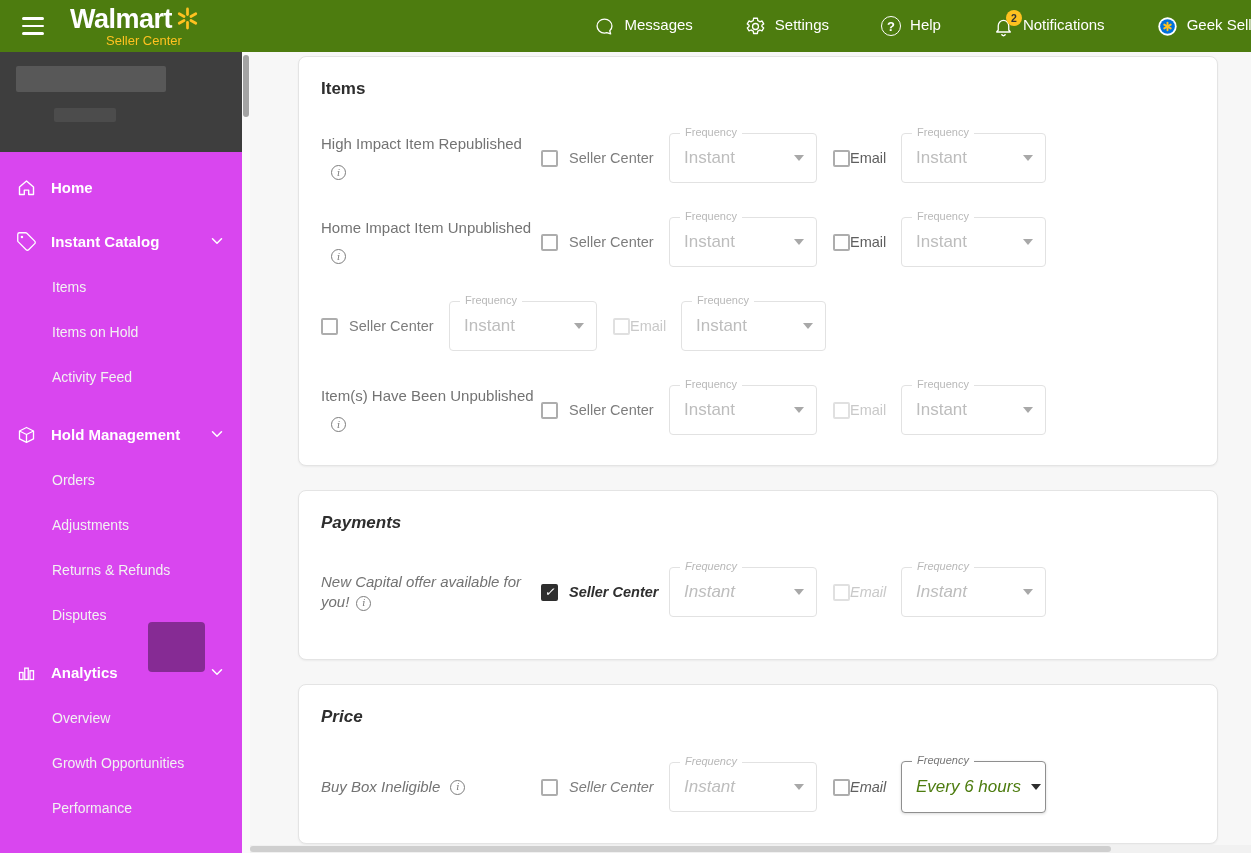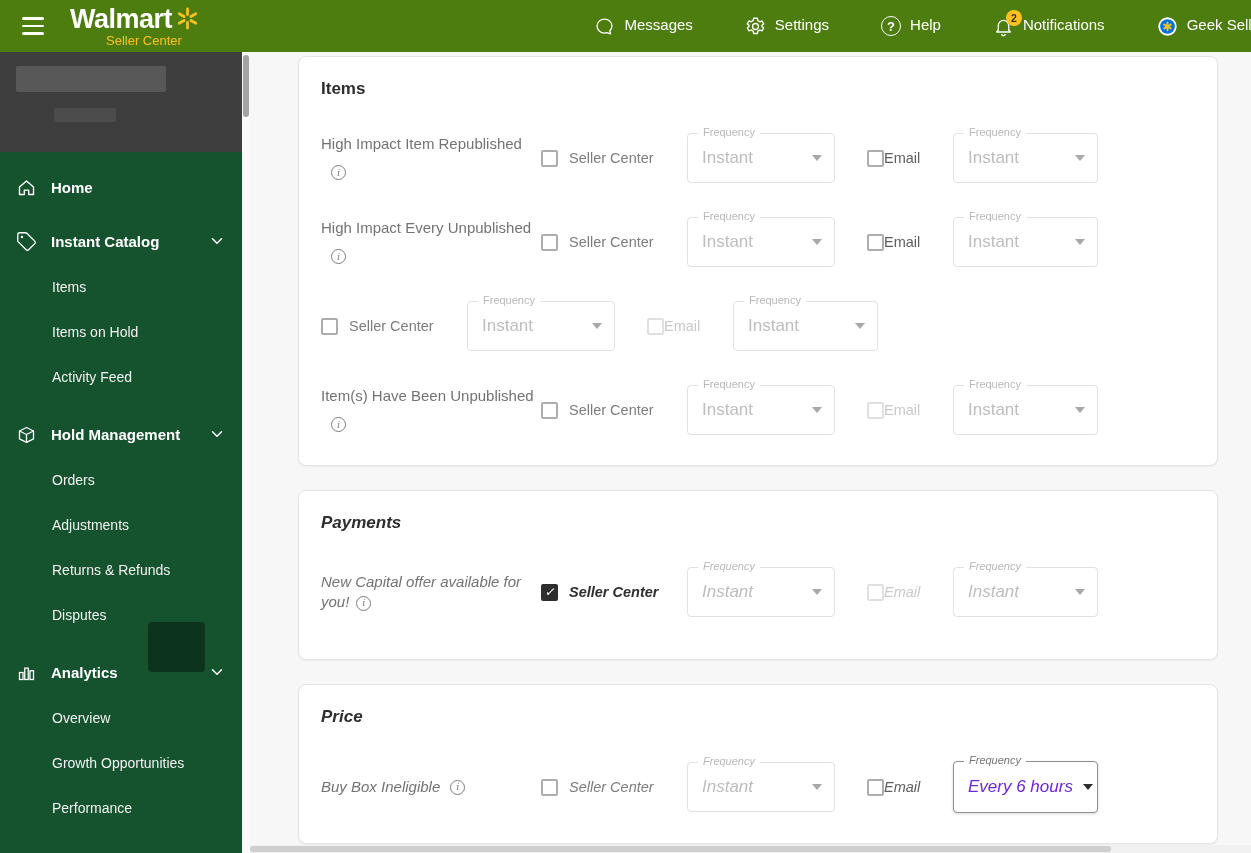--- a/index.html
+++ b/index.html
@@ -27,21 +27,21 @@
   .help-circle { width:20px; height:20px; border:1.7px solid #fff; border-radius:50%; display:flex; align-items:center; justify-content:center; font-size:13px; font-weight:bold; flex:none; }
   .help-circle::before { content:"?"; }
   .bell-wrap { position:relative; display:inline-flex; flex:none; }
   .badge {
     position:absolute; top:-6px; right:-8px; background:#ffc220; color:#333;
     font-size:10.5px; font-weight:bold; min-width:16px; height:16px; border-radius:50%;
     display:flex; align-items:center; justify-content:center; padding:0 3px;
   }
 
   
-  .sidebar { position:absolute; top:52px; left:0; width:242px; bottom:0; background:#14532d; color:#fff; overflow:hidden; }
+  .sidebar { position:absolute; top:52px; left:0; width:242px; bottom:0; background:#d946ef; color:#fff; overflow:hidden; }
   .redacted-block { height:100px; background:#3e3e3e; padding:14px 0 0 16px; }
   .redact-bar { border-radius:2px; }
   .redact-bar.r1 { width:150px; height:26px; background:#585858; }
   .redact-bar.r2 { width:62px; height:14px; background:#4c4c4c; margin:16px 0 0 38px; }
   .side-item { cursor:pointer; }
   .side-item.top { display:flex; align-items:center; gap:14px; padding:0 16px; height:38px; margin-top:16px; font-weight:bold; font-size:15px; }
   .side-section { margin-top:16px; }
   .sicon { width:21px; height:21px; flex:none; }
   .chev { width:18px; height:18px; margin-left:auto; flex:none; }
   .side-children { margin-top:4px; }
@@ -69,45 +69,44 @@
     display:inline-flex; align-items:center; justify-content:center;
     width:15px; height:15px; border:1px solid #7d7d7d; border-radius:50%;
     color:#7d7d7d; font-size:10px; font-style:italic; font-family:"DejaVu Serif", serif;
     flex:none; cursor:pointer; vertical-align:middle;
   }
   .info-icon::before { content:"i"; }
   .info-inline { margin-left:7px; }
 
   .check-group { display:flex; align-items:center; cursor:pointer; }
   .sc-group { width:128px; flex:none; gap:11px; }
-  .email-group { width:68px; flex:none; margin-left:32px; gap:0; }
+  .email-group { width:68px; flex:none; margin-left:16px; gap:0; }
   .checkbox { width:17px; height:17px; border:2px solid #adadad; border-radius:2px; background:#fff; flex:none; display:flex; align-items:center; justify-content:center; }
   .checkbox.checked { background:#2e2e2e; border-color:#2e2e2e; color:#fff; font-size:12px; }
   .checkbox.checked::after { content:"\2713"; line-height:1; }
   .check-label { font-size:14.5px; color:#7d7d7d; white-space:nowrap; }
   .check-label.email-label { color:#5f5f5f; }
   .check-label.bold { color:#2e2e2e; font-weight:bold; }
   .check-group.disabled .checkbox { border-color:#e0e0e0; }
   .check-group.disabled .check-label { color:#c9c9c9; }
   .check-group.disabled { cursor:default; }
 
   .freq {
     position:relative; width:148px; height:50px; flex:none;
     border:1px solid #e2e2e2; border-radius:4px; background:#fff;
     display:flex; align-items:center; justify-content:space-between;
     padding:0 12px 0 14px;
-    margin-left:18px;
   }
   .freq.f2 { width:145px; }
   .freq-label { position:absolute; top:-8px; left:10px; font-size:11px; background:#fff; padding:0 5px; color:#b8b8b8; line-height:1.2; }
   .freq-value { font-size:17px; color:#bdbdbd; white-space:nowrap; }
   .freq-caret { width:0; height:0; border-left:5px solid transparent; border-right:5px solid transparent; border-top:6px solid #a8a8a8; flex:none; }
   .freq.enabled { border-color:#8f8f8f; height:52px; justify-content:flex-start; gap:10px; cursor:pointer; box-shadow:0 1px 3px rgba(0,0,0,0.15); }
   .freq.enabled .freq-label { color:#757575; }
-  .freq.enabled .freq-value { color:#6d28d9; }
+  .freq.enabled .freq-value { color:#4d7c0f; }
   .freq.enabled .freq-caret { border-top-color:#2e2e2e; }
 </style>
 </head>
 <body>
 
 <div class="app">
 
   <header class="topbar">
     <button class="hamburger">
       <span class="hl"></span>
@@ -295,21 +294,21 @@
         </label>
         <div class="freq f2">
           <span class="freq-label">Frequency</span>
           <span class="freq-value">Instant</span>
           <span class="freq-caret"></span>
         </div>
       </div>
 
       <div class="row">
         <div class="row-label">
-          <span>High Impact Every Unpublished</span>
+          <span>Home Impact Item Unpublished</span>
           <div class="info-row"><span class="info-icon"></span></div>
         </div>
         <label class="check-group sc-group">
           <span class="checkbox"></span>
           <span class="check-label">Seller Center</span>
         </label>
         <div class="freq">
           <span class="freq-label">Frequency</span>
           <span class="freq-value">Instant</span>
           <span class="freq-caret"></span>

